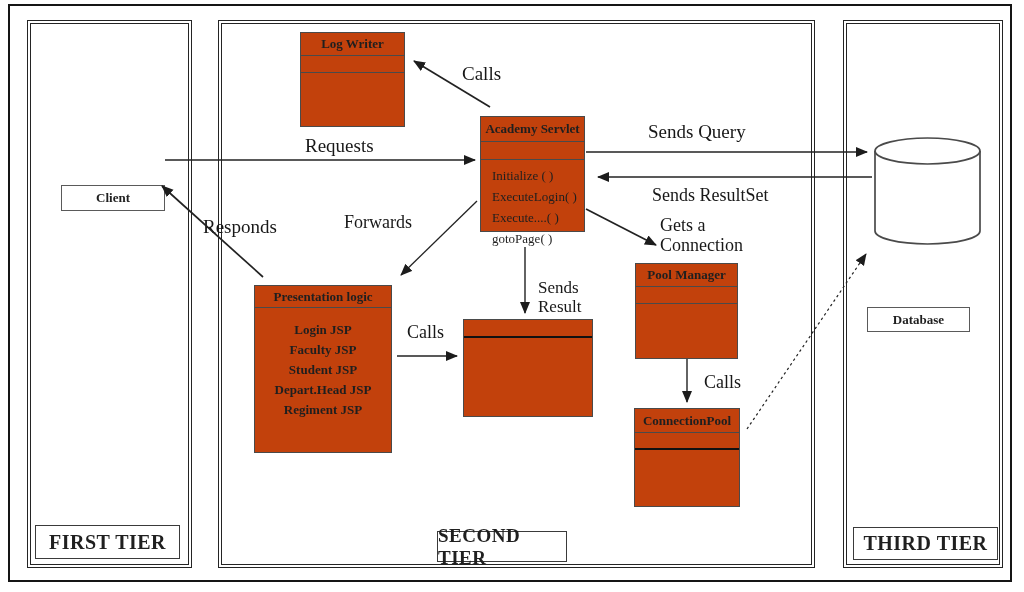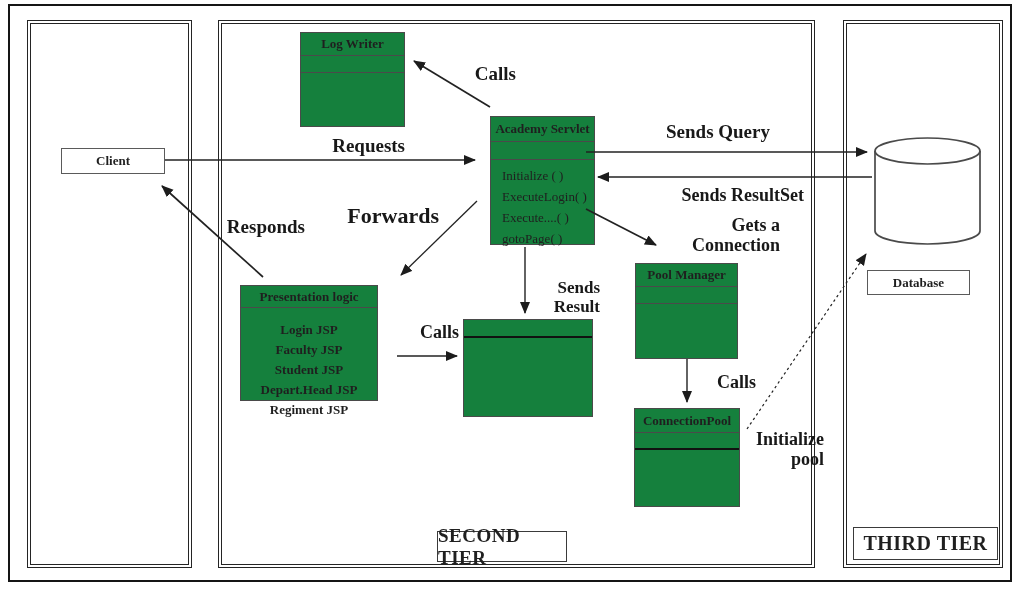--- a/index.html
+++ b/index.html
@@ -5,78 +5,81 @@
   html,body{margin:0;padding:0;background:#fff;}
   .stage{position:relative;width:1024px;height:592px;background:#ffffff;overflow:hidden;
          font-family:"Liberation Serif","DejaVu Serif",serif;color:#1f1f1f;}
   .page-border{position:absolute;left:8px;top:4px;width:1004px;height:578px;
                border:2px solid #151515;box-sizing:border-box;}
   .tier{position:absolute;border:1px solid #242424;box-sizing:border-box;background:#fff;}
   .tier-inner{position:absolute;left:2px;top:2px;right:2px;bottom:2px;border:1px solid #242424;}
   .tier-label{position:absolute;border:1.5px solid #3a3a3a;box-sizing:border-box;background:#fff;
               display:flex;align-items:center;justify-content:center;
               font-weight:bold;font-size:20px;letter-spacing:.5px;}
-  .uml-box{position:absolute;border:1.6px solid #4a4a4a;box-sizing:border-box;background:#15803d;}
+  .uml-box{position:absolute;border:1.6px solid #4a4a4a;box-sizing:border-box;background:#c2410c;}
   .uml-title{display:flex;align-items:center;justify-content:center;
              font-weight:bold;font-size:13px;border-bottom:1.4px solid #4a4a4a;box-sizing:border-box;}
   .uml-mid{border-bottom:1.4px solid #4a4a4a;box-sizing:border-box;}
   .uml-mid.thick{border-bottom:2.8px solid #111;}
   .methods{padding:5px 0 0 11px;font-weight:normal;font-size:13px;line-height:21px;text-align:left;}
   .pages{padding-top:4px;font-weight:bold;font-size:13px;line-height:20px;text-align:center;margin-top:8px;}
   .simple-box{position:absolute;border:1.6px solid #5a5a5a;box-sizing:border-box;background:#fff;
-              display:flex;align-items:center;justify-content:center;font-weight:bold;font-size:13px;}
-  .flow-label{position:absolute;font-weight:bold;text-align:right;line-height:1.12;color:#181818;}
+              display:flex;align-items:center;justify-content:center;font-weight:bold;font-size:13px;margin-top:37px;}
+  .flow-label{position:absolute;font-weight:normal;text-align:left;line-height:1.12;color:#181818;}
   svg.wires{position:absolute;left:0;top:0;width:1024px;height:592px;pointer-events:none;}
 </style>
 </head>
 <body>
 
 <div class="stage">
 
   <div class="page-border"></div>
 
   <div class="tier" style="left:27px;top:20px;width:165px;height:548px;">
     <div class="tier-inner"></div>
   </div>
   <div class="tier" style="left:218px;top:20px;width:597px;height:548px;">
     <div class="tier-inner"></div>
   </div>
   <div class="tier" style="left:843px;top:20px;width:160px;height:548px;">
     <div class="tier-inner"></div>
   </div>
 
+  <div class="tier-label" style="left:35px;top:525px;width:145px;height:34px;">
+    <span>FIRST TIER</span>
+  </div>
   <div class="tier-label" style="left:437px;top:531px;width:130px;height:31px;font-size:19px;">
     <span>SECOND TIER</span>
   </div>
   <div class="tier-label" style="left:853px;top:527px;width:145px;height:33px;">
     <span>THIRD TIER</span>
   </div>
 
   <div class="simple-box" style="left:61px;top:148px;width:104px;height:26px;">
     <span>Client</span>
   </div>
 
   <div class="uml-box" style="left:300px;top:32px;width:105px;height:95px;">
     <div class="uml-title" style="height:23px;">Log Writer</div>
     <div class="uml-mid" style="height:17px;"></div>
     <div></div>
   </div>
 
-  <div class="uml-box" style="left:480px;top:116px;width:105px;height:129px;margin-left:10px;">
+  <div class="uml-box" style="left:480px;top:116px;width:105px;height:116px;">
     <div class="uml-title" style="height:25px;">Academy Servlet</div>
     <div class="uml-mid" style="height:18px;"></div>
     <div class="methods">
       <div>Initialize ( )</div>
       <div>ExecuteLogin( )</div>
       <div>Execute....( )</div>
       <div>gotoPage( )</div>
     </div>
   </div>
 
-  <div class="uml-box" style="left:240px;top:285px;width:138px;height:116px;">
+  <div class="uml-box" style="left:254px;top:285px;width:138px;height:168px;">
     <div class="uml-title" style="height:22px;font-size:13px;font-weight:bold;border-bottom:1.4px solid #4a4a4a;">Presentation logic</div>
     <div class="pages">
       <div>Login JSP</div>
       <div>Faculty JSP</div>
       <div>Student JSP</div>
       <div>Depart.Head JSP</div>
       <div>Regiment JSP</div>
     </div>
   </div>
 
@@ -97,28 +100,27 @@
     <div></div>
   </div>
 
   <div class="simple-box" style="left:867px;top:270px;width:103px;height:25px;">
     <span>Database</span>
   </div>
 
   <div class="flow-label" style="left:462px;top:63px;width:54px;font-size:19px;">Calls</div>
   <div class="flow-label" style="left:305px;top:135px;width:100px;font-size:19px;">Requests</div>
   <div class="flow-label" style="left:203px;top:216px;width:102px;font-size:19px;">Responds</div>
-  <div class="flow-label" style="left:344px;top:204px;width:95px;font-size:22px;">Forwards</div>
+  <div class="flow-label" style="left:344px;top:212px;width:95px;font-size:18px;">Forwards</div>
   <div class="flow-label" style="left:648px;top:121px;width:122px;font-size:19px;">Sends Query</div>
   <div class="flow-label" style="left:652px;top:185px;width:152px;font-size:18px;">Sends ResultSet</div>
   <div class="flow-label" style="left:660px;top:215px;width:120px;font-size:18px;">Gets a Connection</div>
   <div class="flow-label" style="left:538px;top:278px;width:62px;font-size:17px;">Sends Result</div>
   <div class="flow-label" style="left:407px;top:322px;width:52px;font-size:18px;">Calls</div>
   <div class="flow-label" style="left:704px;top:372px;width:52px;font-size:18px;">Calls</div>
-  <div class="flow-label" style="left:740px;top:429px;width:84px;font-size:18px;">Initialize pool</div>
 
   <svg class="wires" viewBox="0 0 1024 592">
     <defs>
       <marker id="ah" markerUnits="userSpaceOnUse" markerWidth="13" markerHeight="11" refX="11" refY="5" orient="auto">
         <path d="M0,0 L12,5 L0,10 Z" fill="#1c1c1c"></path>
       </marker>
     </defs>
 
     <g>
       <path d="M 875 151 L 875 231 A 52.5 13 0 0 0 980 231 L 980 151" fill="#ffffff" stroke="#4a4a4a" stroke-width="1.7"></path>

